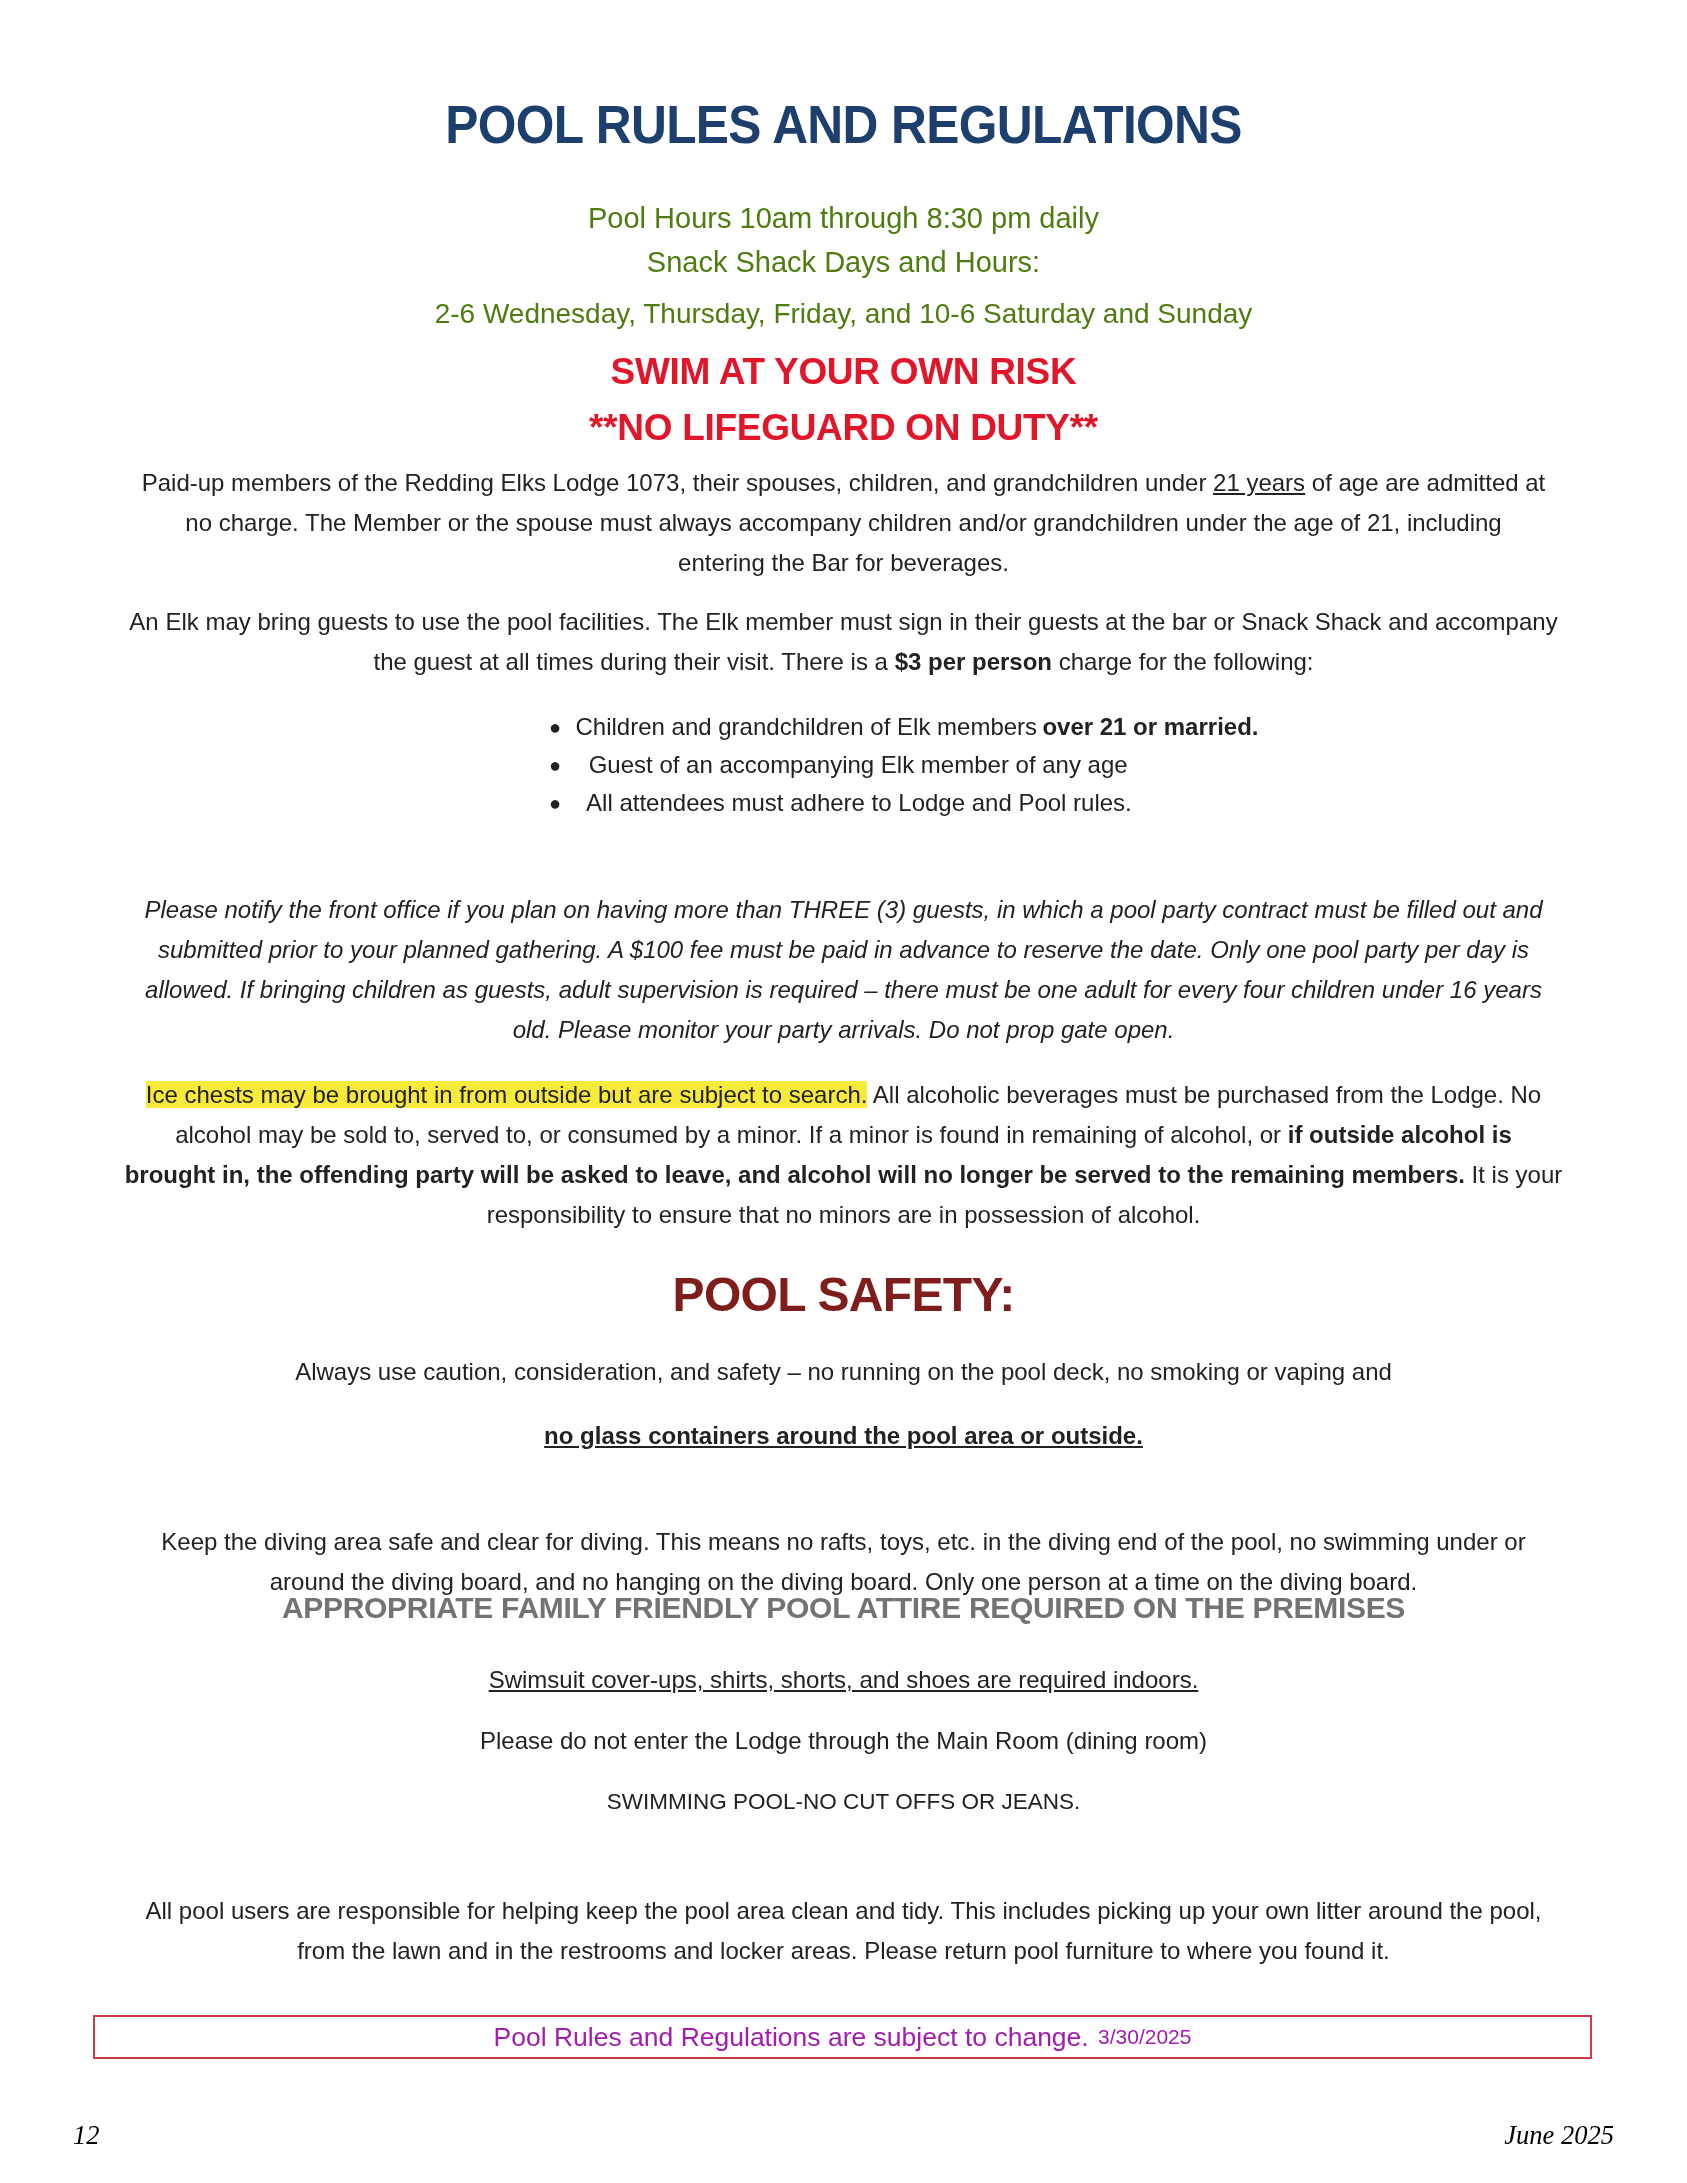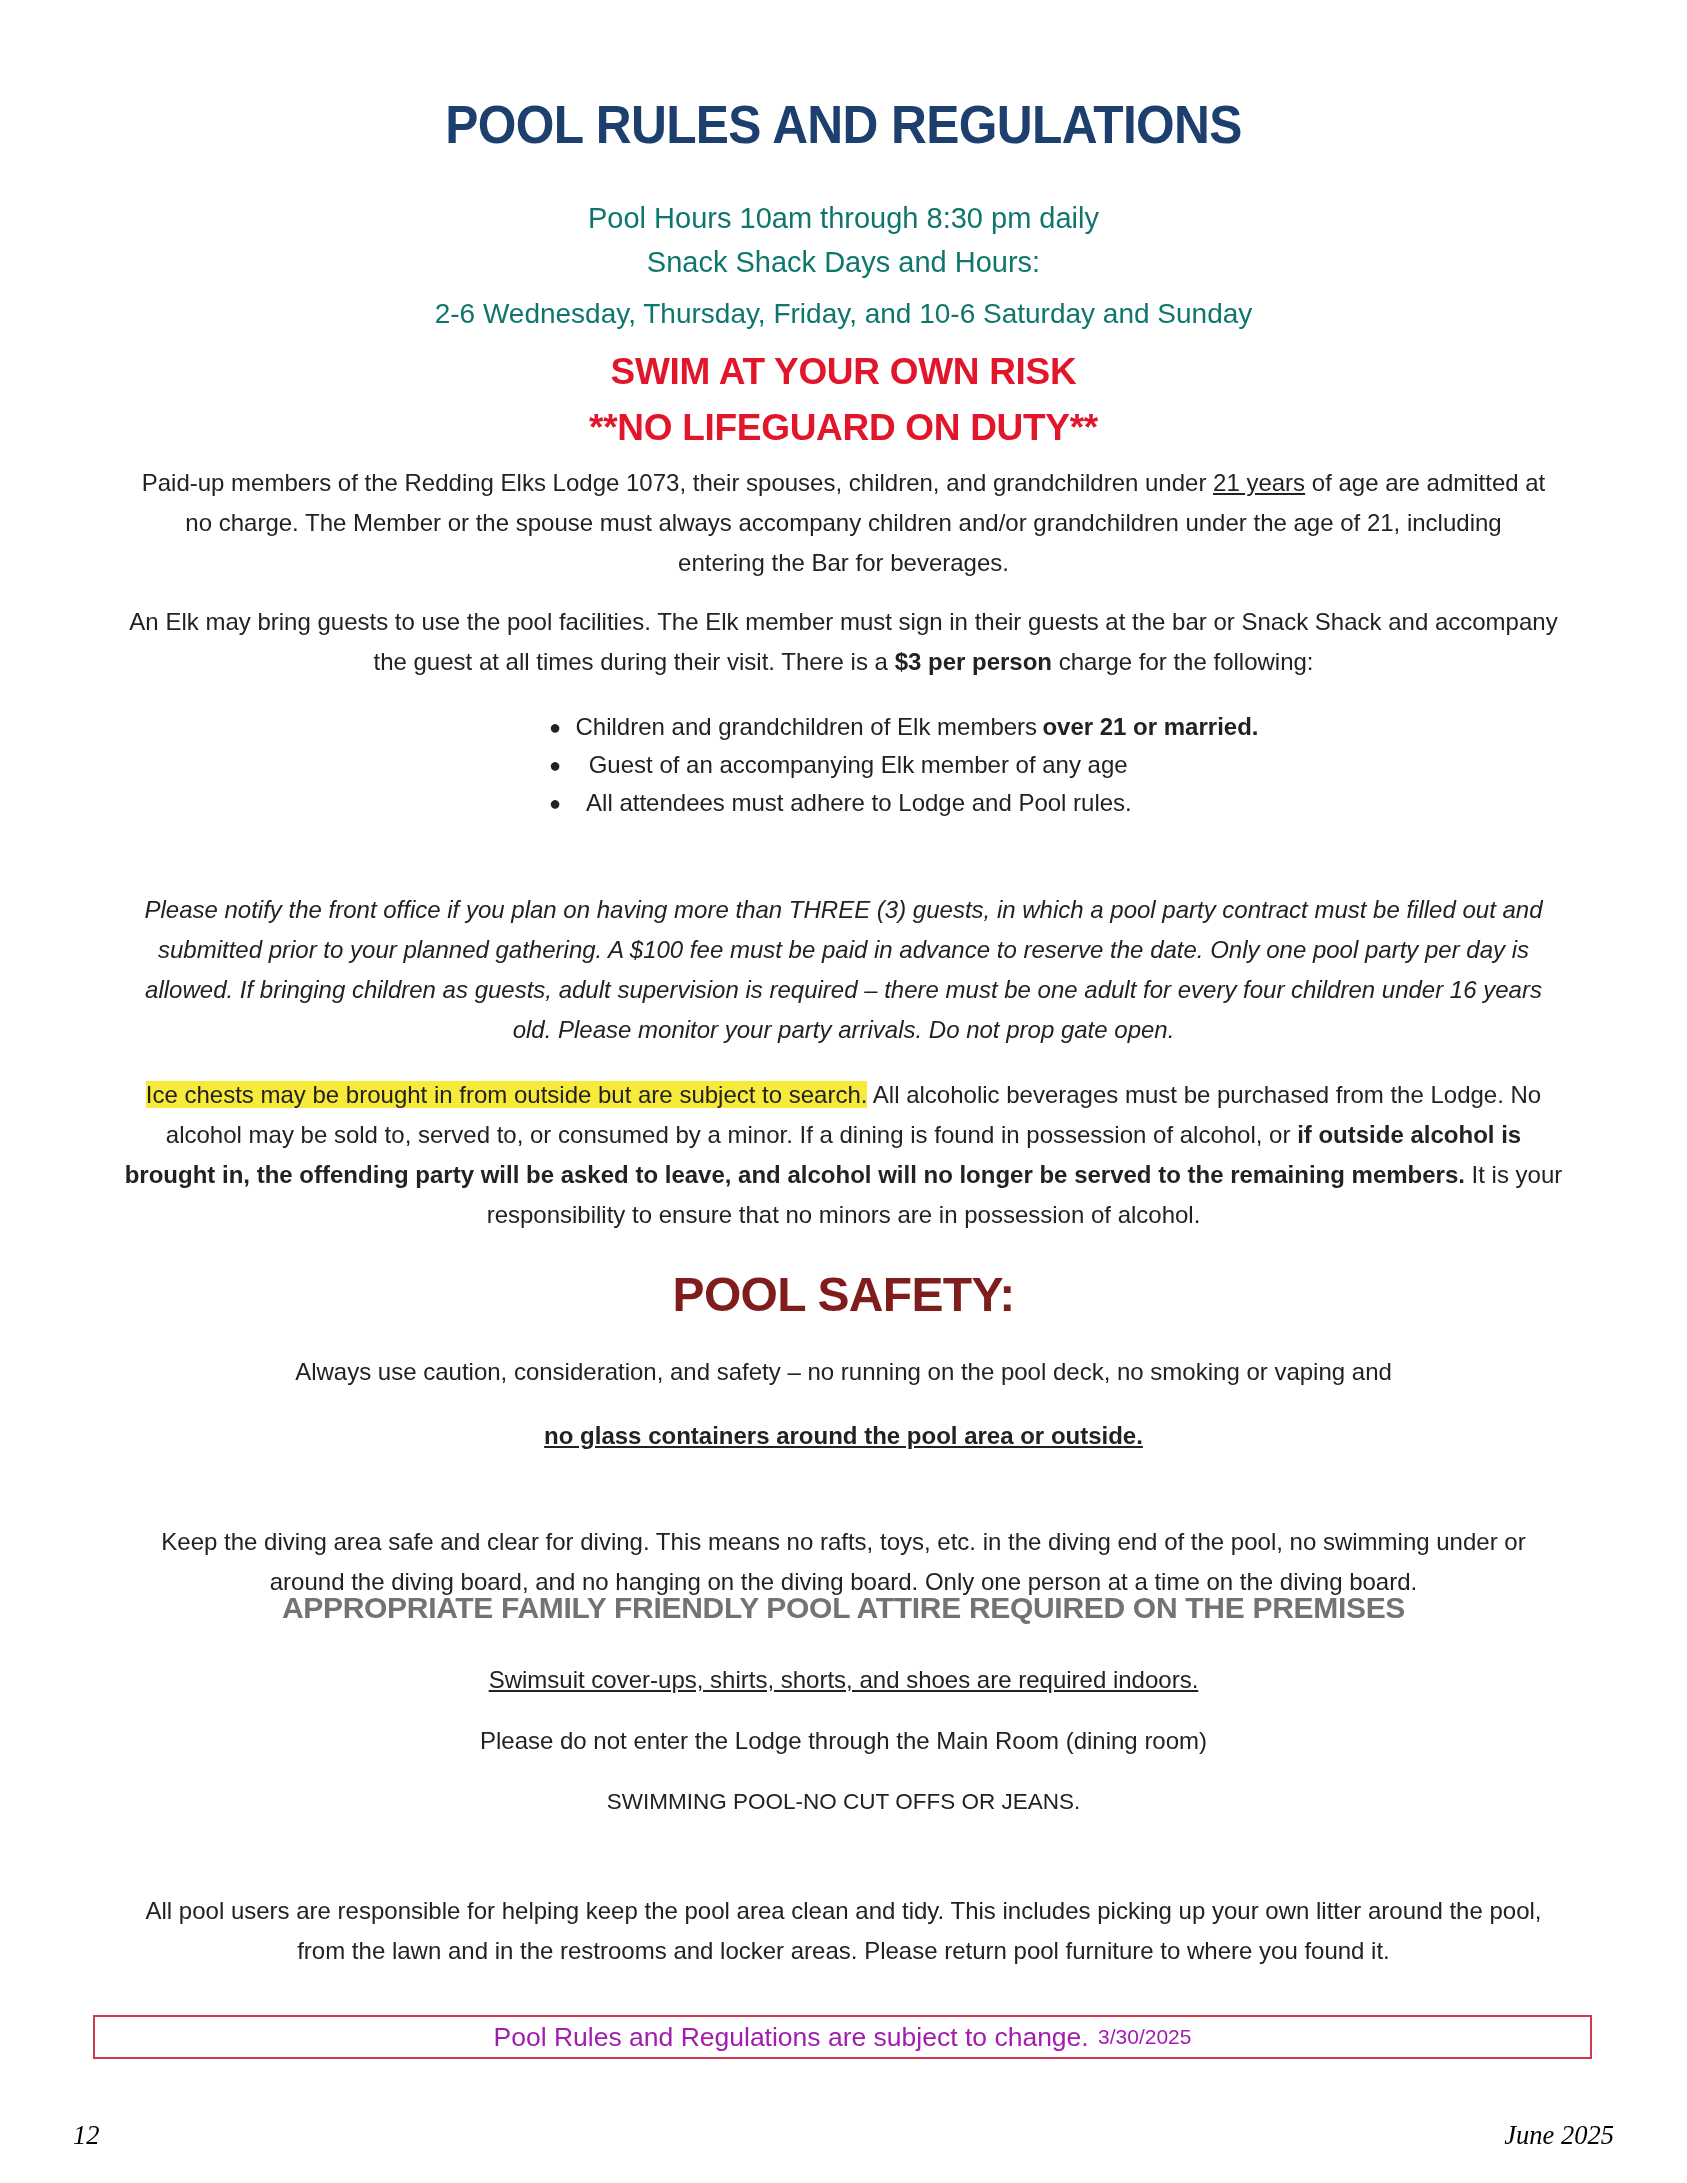--- a/index.html
+++ b/index.html
@@ -7,21 +7,21 @@
       width: 1687px; height: 2183px; position: relative; overflow: hidden;
       font-family: "Liberation Sans", "DejaVu Sans", sans-serif;
       color: #1e1e1e;
     }
     .page { position: absolute; left: 0; top: 0; width: 1687px; height: 2183px; }
     .c { position: absolute; left: 0; width: 1687px; text-align: center; white-space: nowrap; }
     .title {
       top: 93px; font-size: 54px; font-weight: bold; color: #1c3f6e;
       letter-spacing: -0.7px; transform: scaleX(0.92);
     }
-    .hours { font-size: 29px; color: #0f766e; }
+    .hours { font-size: 29px; color: #4d7c0f; }
     .warn { font-size: 37px; font-weight: bold; color: #e1162a; letter-spacing: -0.3px; }
     .para {
       position: absolute; left: 99px; width: 1489px; text-align: center;
       font-size: 24px; line-height: 40px; color: #222;
     }
     .para.italic { font-style: italic; }
     .u { text-decoration: underline; }
     .b { font-weight: bold; }
     .hl { background: #f7ea3a; }
     .bullets { position: absolute; left: 549px; top: 708px; font-size: 24px; line-height: 38px; color: #222; }
@@ -84,21 +84,21 @@
 
   <div class="para italic" style="top:890px;">
     <div>Please notify the front office if you plan on having more than THREE (3) guests, in which a pool party contract must be filled out and</div>
     <div>submitted prior to your planned gathering. A $100 fee must be paid in advance to reserve the date. Only one pool party per day is</div>
     <div>allowed. If bringing children as guests, adult supervision is required – there must be one adult for every four children under 16 years</div>
     <div>old. Please monitor your party arrivals. Do not prop gate open.</div>
   </div>
 
   <div class="para" style="top:1075px;">
     <div><span class="hl">Ice chests may be brought in from outside but are subject to search.</span><span> All alcoholic beverages must be purchased from the Lodge. No</span></div>
-    <div><span>alcohol may be sold to, served to, or consumed by a minor. If a dining is found in possession of alcohol, or </span><span class="b">if outside alcohol is</span></div>
+    <div><span>alcohol may be sold to, served to, or consumed by a minor. If a minor is found in remaining of alcohol, or </span><span class="b">if outside alcohol is</span></div>
     <div><span class="b">brought in, the offending party will be asked to leave, and alcohol will no longer be served to the remaining members.</span><span>  It is your</span></div>
     <div>responsibility to ensure that no minors are in possession of alcohol.</div>
   </div>
 
   <div class="c h2" style="top:1267px;">POOL SAFETY:</div>
 
   <div class="c" style="top:1358px; font-size:24px; color:#222;">Always use caution, consideration, and safety – no running on the pool deck, no smoking or vaping and</div>
   <div class="c" style="top:1422px; font-size:24px; color:#222;"><span class="u b">no glass containers around the pool area or outside.</span></div>
 
   <div class="para" style="top:1522px;">

